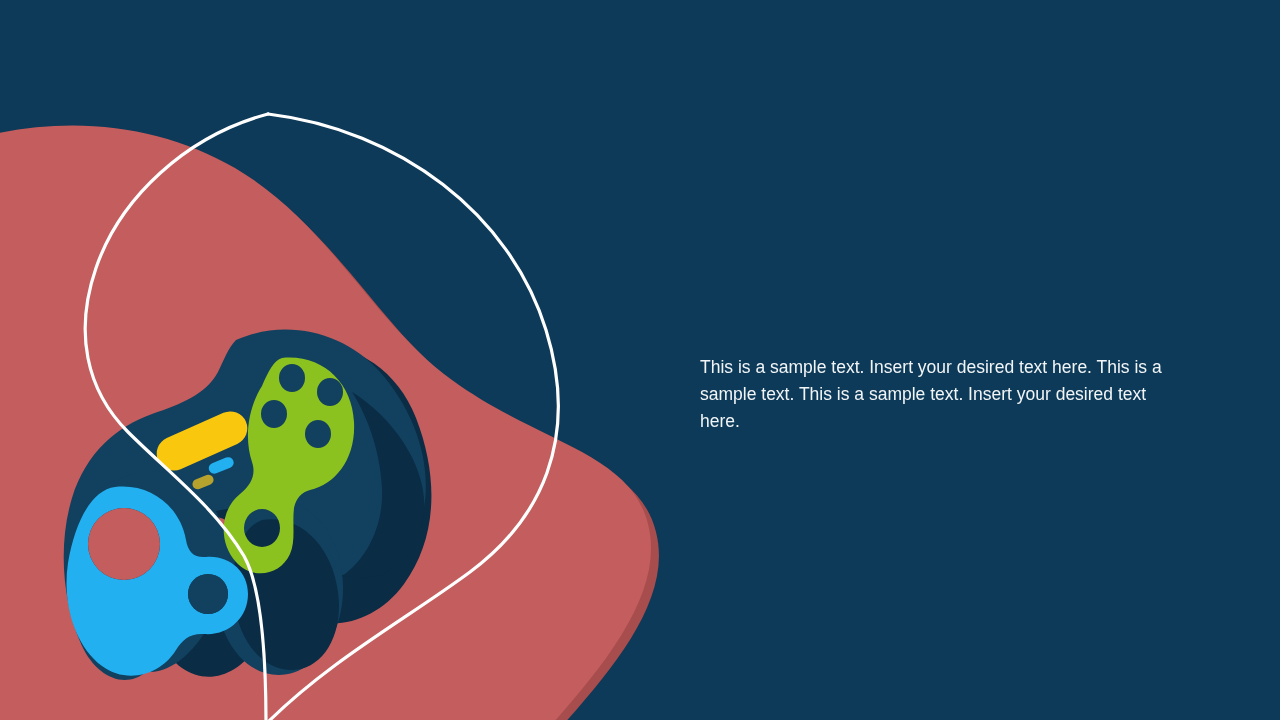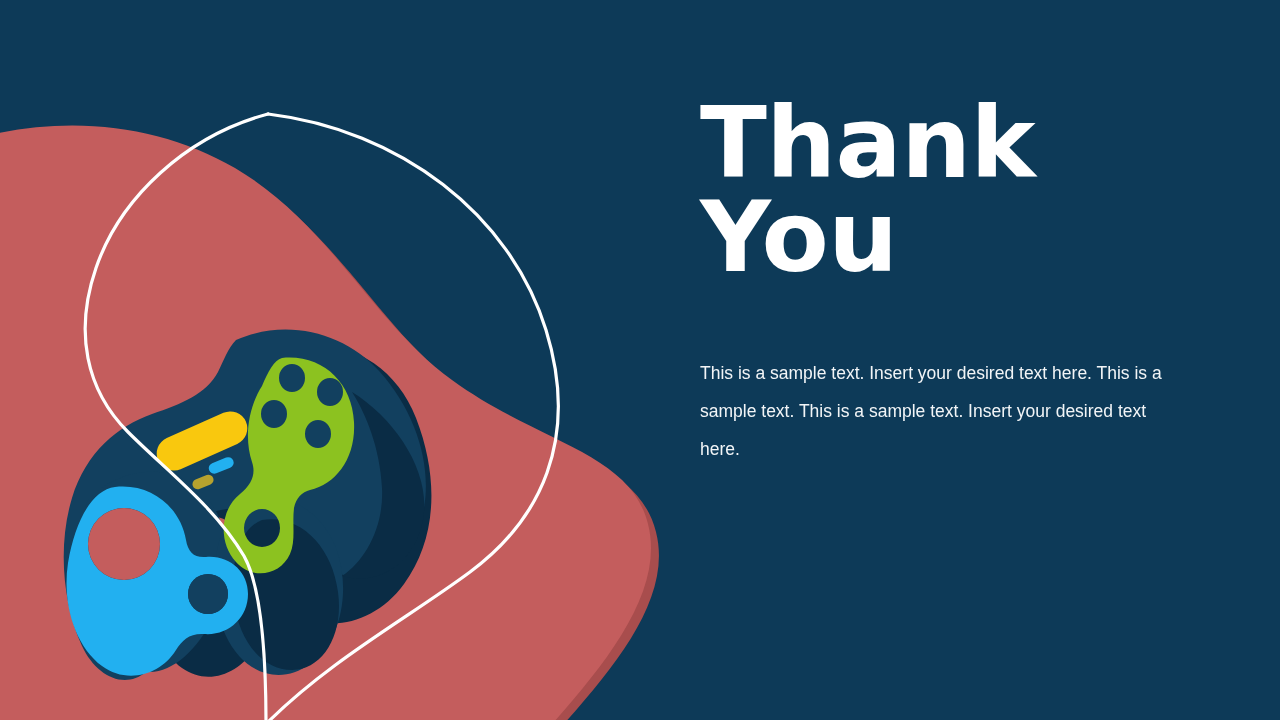--- a/index.html
+++ b/index.html
@@ -54,21 +54,21 @@
   #body-text {
     position: absolute;
     left: 0px;
     top: 354px;
     width: 478px;
     margin: 0;
     color: #f2f5f7;
     font-family: "Liberation Sans", sans-serif;
     font-weight: 400;
     font-size: 17.5px;
-    line-height: 38px;
+    line-height: 27px;
   }
 </style>
 </head>
 <body>
 
 <div id="slide">
 
   <div id="artwork">
     <svg width="700" height="720" viewBox="0 0 700 720" xmlns="http://www.w3.org/2000/svg">
 
@@ -203,19 +203,17 @@
         <path fill="none" stroke="#ffffff" stroke-width="3.2" stroke-linecap="round" d="M 268,114
                  C 186,136 120,198 96,268
                  C 74,332 86,390 128,432
                  C 168,472 214,506 244,556
                  C 262,588 266,660 266,724"></path>
       </g>
     </svg>
   </div>
 
   <div id="text-col">
-    <h1 id="title">Thank
-You</h1>
 
     <p id="body-text">This is a sample text. Insert your desired text here. This is a sample text. This is a sample text. Insert your desired text here.</p>
   </div>
 
 </div>
 
 </body></html>

